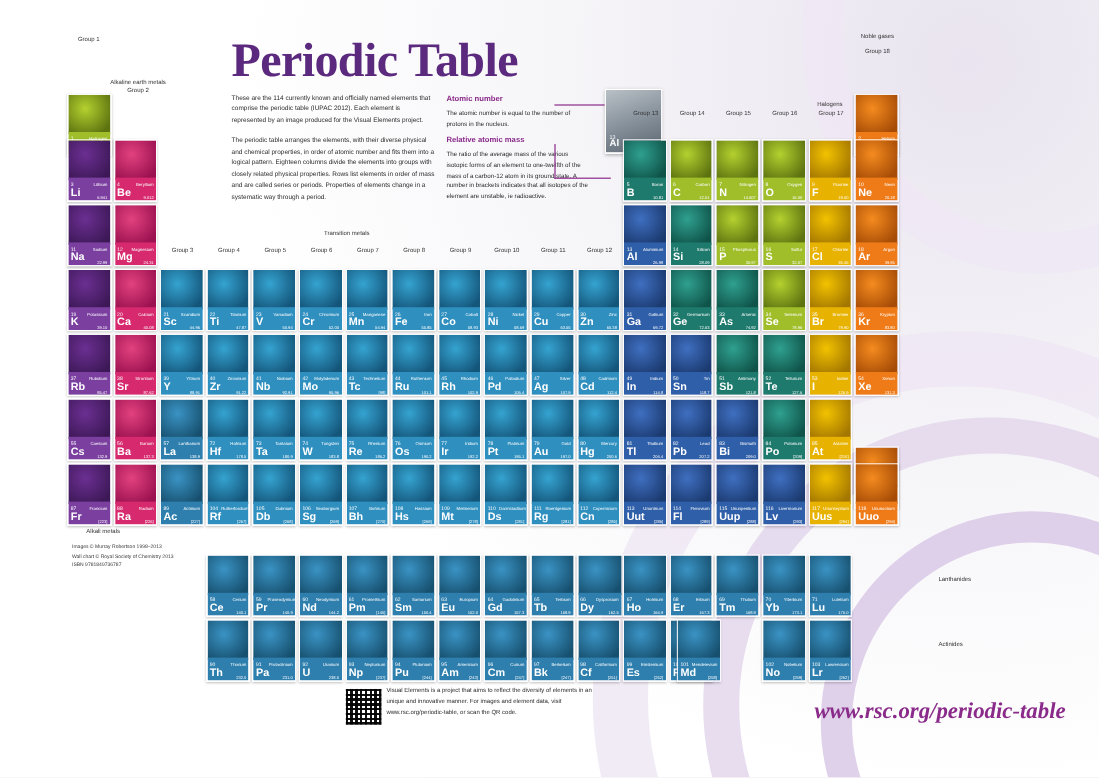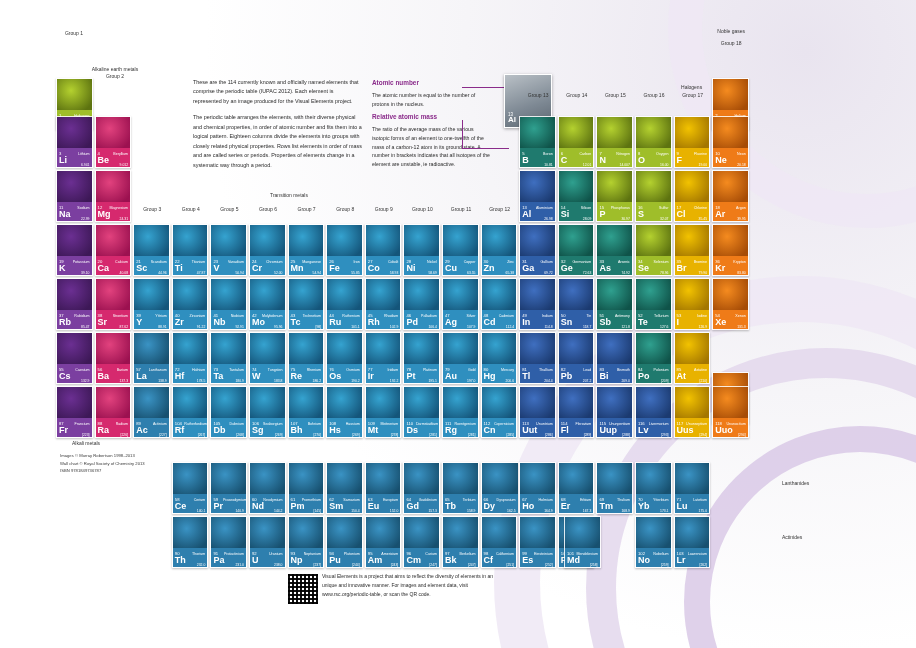--- a/index.html
+++ b/index.html
@@ -83,20 +83,21 @@
 </style>
 </head>
 <body>
 
 <div id="poster">
   <div class="swirl s4"></div>
   <div class="swirl s1"></div>
   <div class="swirl s2"></div>
   <div class="swirl s3"></div>
 
+  <div class="title">Periodic Table</div>
 
   <div class="intro">
     <p>These are the 114 currently known and officially named elements that comprise the periodic table (IUPAC 2012). Each element is represented by an image produced for the Visual Elements project.</p>
     <p>The periodic table arranges the elements, with their diverse physical and chemical properties, in order of atomic number and fits them into a logical pattern. Eighteen columns divide the elements into groups with closely related physical properties. Rows list elements in order of mass and are called series or periods. Properties of elements change in a systematic way through a period.</p>
   </div>
 
   <div class="callout" id="callout-atomic">
     <span class="ch">Atomic number</span>
     <span>The atomic number is equal to the number of protons in the nucleus.</span>
   </div>
@@ -1088,13 +1089,14 @@
 
   <div class="credits">
     <div>Images © Murray Robertson 1998–2013</div>
     <div>Wall chart © Royal Society of Chemistry 2013</div>
     <div>ISBN 9781849736787</div>
   </div>
 
 
   <div id="qr"></div>
   <div id="visual-note">Visual Elements is a project that aims to reflect the diversity of elements in an unique and innovative manner. For images and element data, visit www.rsc.org/periodic-table, or scan the QR code.</div>
+  <div id="url">www.rsc.org/periodic-table</div>
 </div>
 
 </body></html>

